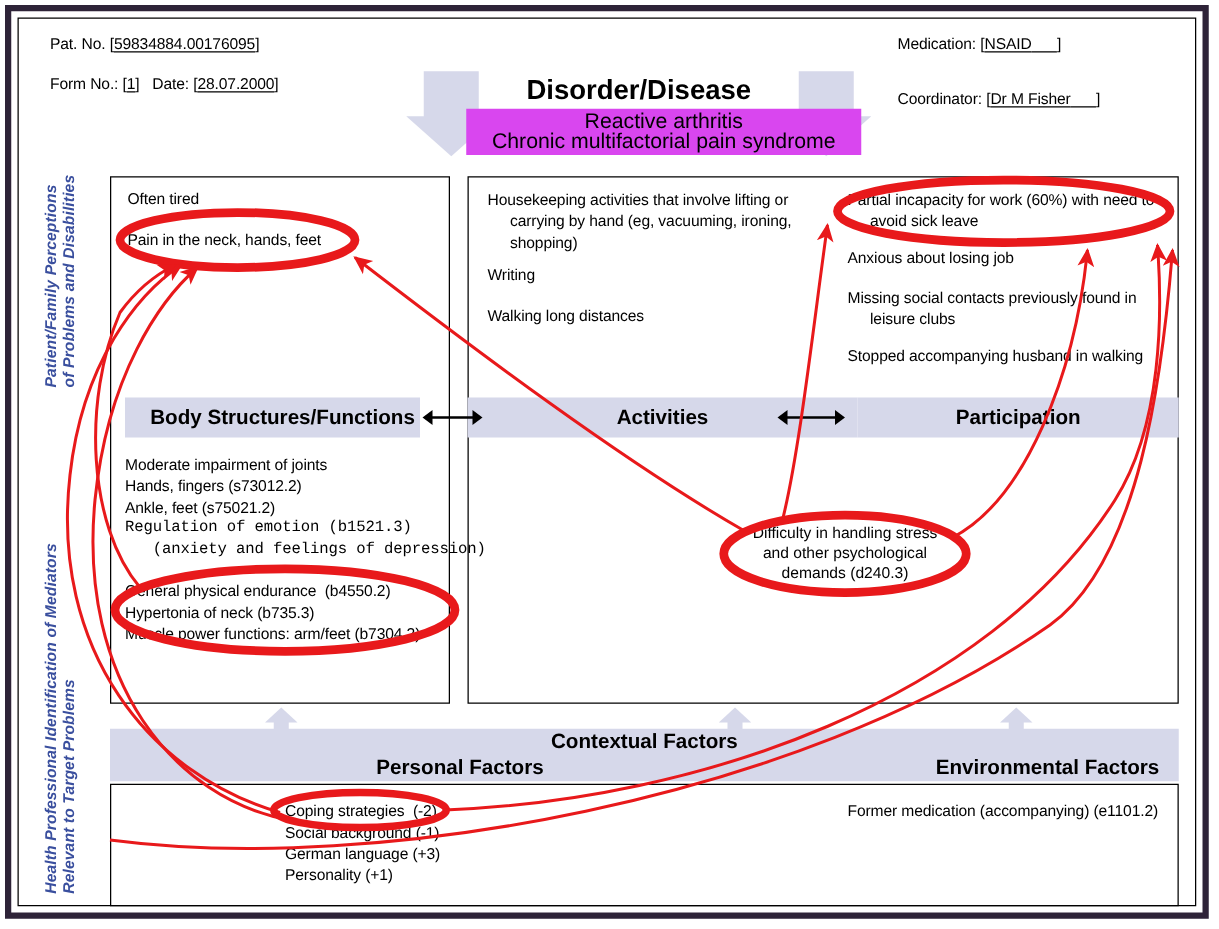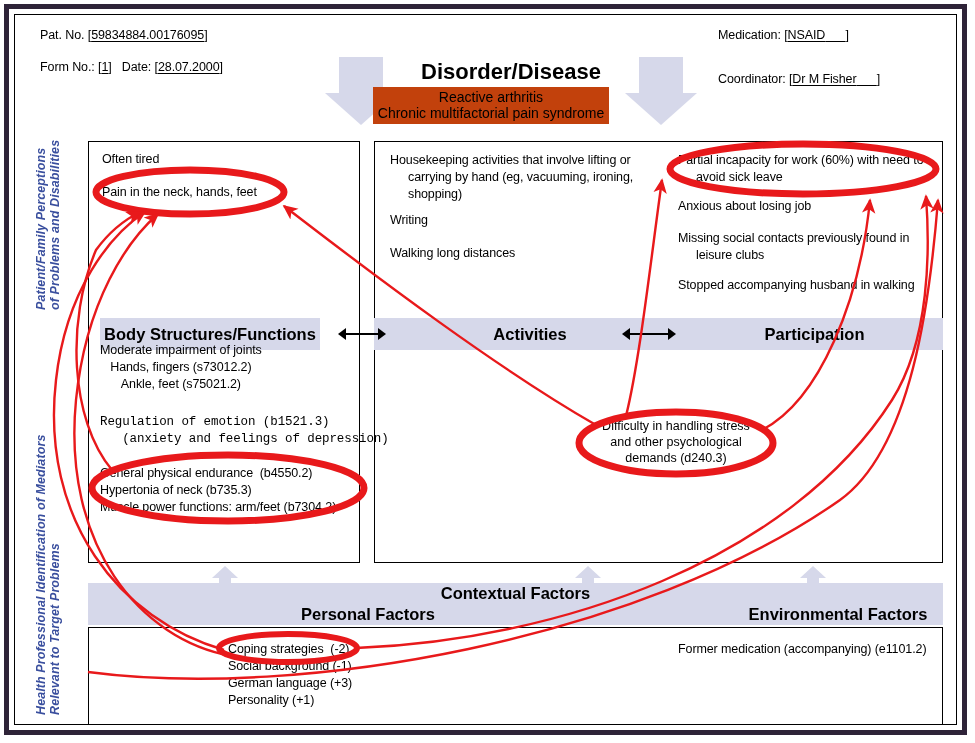--- a/index.html
+++ b/index.html
@@ -93,24 +93,24 @@
     left: 0; top: 2px;
     width: 372px;
     text-align: center;
     font-size: 22px;
     font-weight: bold;
     color: #000;
   }
   .disease-body {
     position: absolute;
     left: 48px; top: 30px;
-    width: 236px;
-    background: #c2410c;
-    text-align: center;
-    font-size: 14px;
+    width: 316px;
+    background: #d946ef;
+    text-align: center;
+    font-size: 17px;
     line-height: 16px;
     color: #000;
     padding-top: 2px;
     padding-bottom: 3px;
   }
 
   
   .vlabel {
     position: absolute;
     color: #3a4f9e;
@@ -153,38 +153,38 @@
 
   #t-housekeeping  { left: 390px; top: 152px; width: 262px; }
   #t-writing       { left: 390px; top: 212px; }
   #t-walking       { left: 390px; top: 245px; }
 
   #t-partial       { left: 678px; top: 152px; width: 256px; }
   #t-anxious       { left: 678px; top: 198px; }
   #t-missing       { left: 678px; top: 230px; width: 250px; }
   #t-stopped       { left: 678px; top: 277px; }
 
-  #t-bodystruct    { left: 100px; top: 342px; text-align: center; }
+  #t-bodystruct    { left: 100px; top: 364px; }
   #t-emotion       { left: 100px; top: 414px; }
   #t-endurance     { left: 100px; top: 465px; }
 
   #t-personal      { left: 228px; top: 641px; }
   #t-environmental { left: 678px; top: 641px; }
 
   
   .band {
     position: absolute;
     background: #d6d8ea;
     height: 32px;
     line-height: 32px;
     font-size: 16.5px;
     font-weight: bold;
     color: #000;
   }
-  #band-body   { left: 100px; top: 318px; width: 220px; text-align: center; }
+  #band-body   { left: 100px; top: 318px; width: 220px; text-align: center; padding-left: 16px; }
   #band-act    { left: 374px; top: 318px; width: 312px; text-align: center; }
   #band-part   { left: 686px; top: 318px; width: 257px; text-align: center; }
 
   
   .dbl-arrow {
     position: absolute;
     height: 12px;
   }
   .dbl-arrow .line {
     position: absolute;

